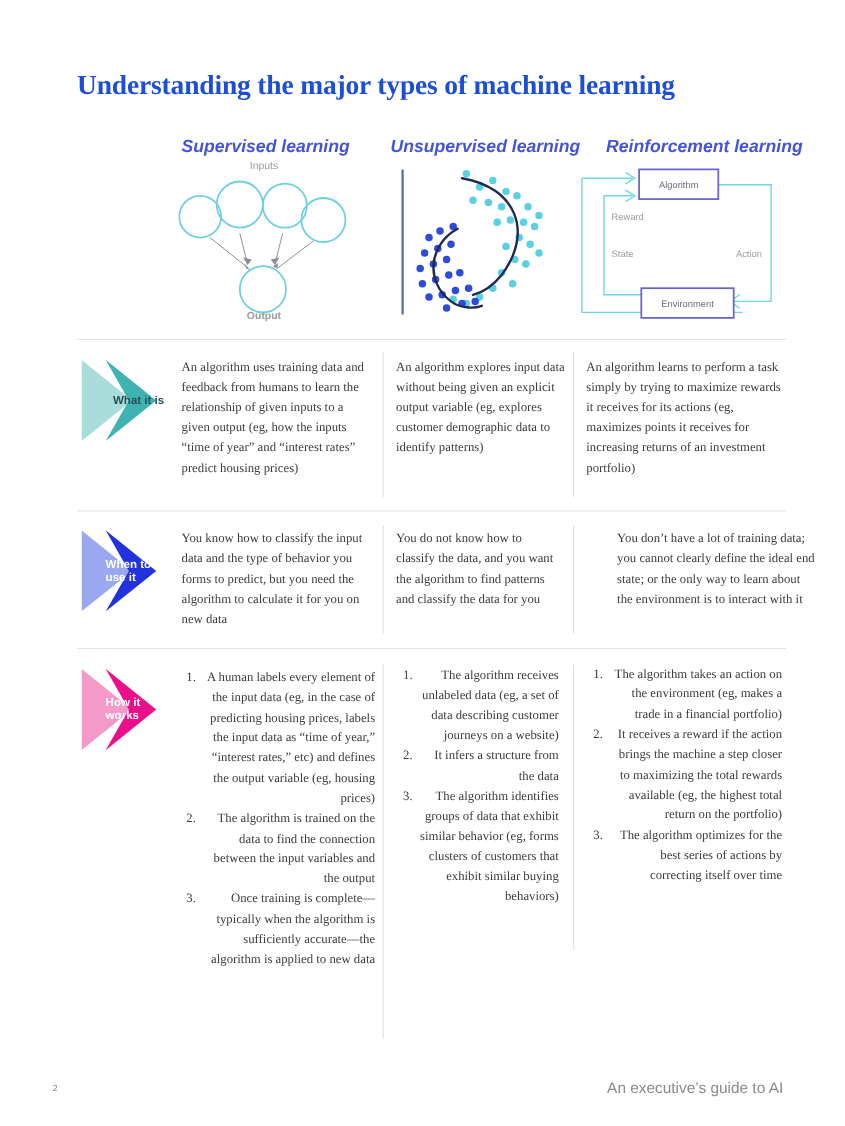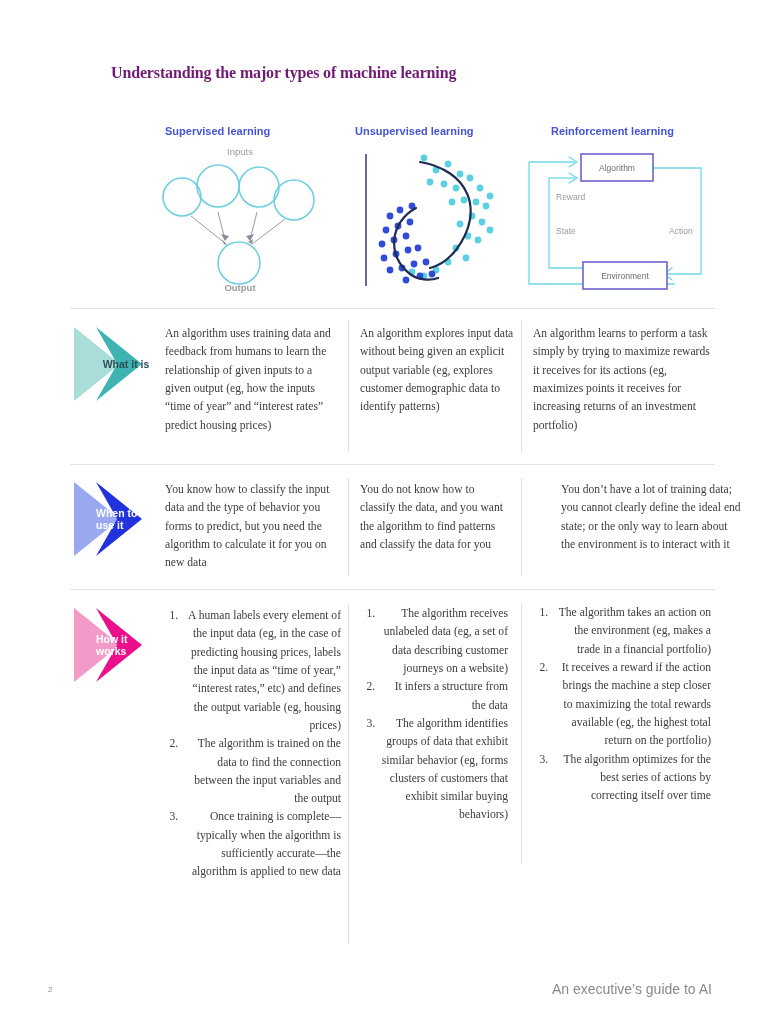--- a/index.html
+++ b/index.html
@@ -19,37 +19,37 @@
     position: absolute;
     inset: 0;
   }
 
   
   .title {
     position: absolute;
     left: 70px;
     top: 64px;
     font-family: "Liberation Serif", serif;
-    font-size: 16px;
+    font-size: 25px;
     font-weight: 700;
     letter-spacing: -0.15px;
-    color: #701a75;
+    color: #1d4ed8;
     white-space: nowrap;
-    margin-left: 41px;
   }
 
   
   .col-head {
     position: absolute;
     top: 125px;
     font-family: "Liberation Sans", sans-serif;
-    font-size: 11px;
+    font-size: 16px;
     font-weight: 700;
     color: #4554d6;
     white-space: nowrap;
+    font-style: italic;
   }
   .col-head.c1 { left: 165px; }
   .col-head.c2 { left: 355px; }
   .col-head.c3 { left: 551px; }
 
   
   .diagram-band {
     position: absolute;
     left: 0;
     top: 144px;

